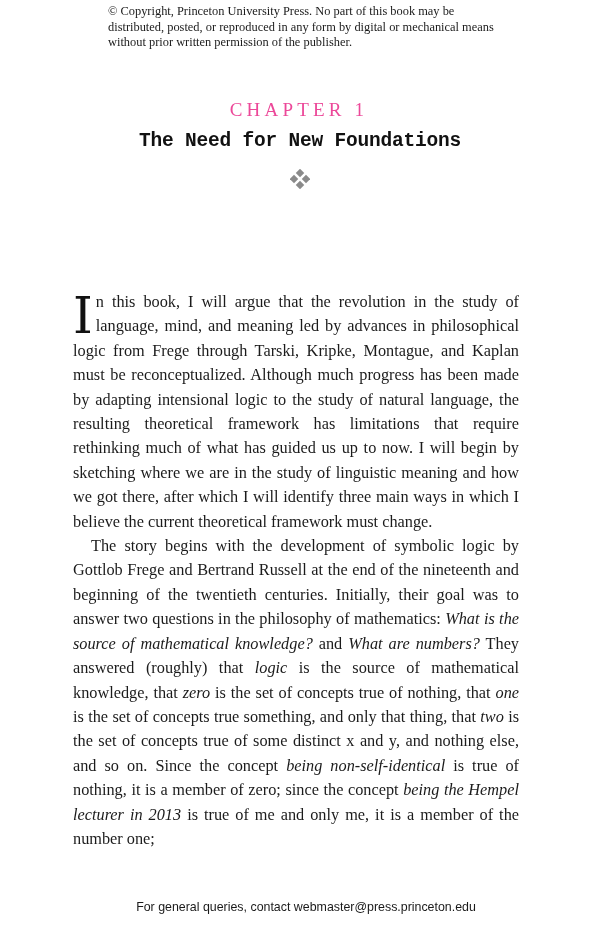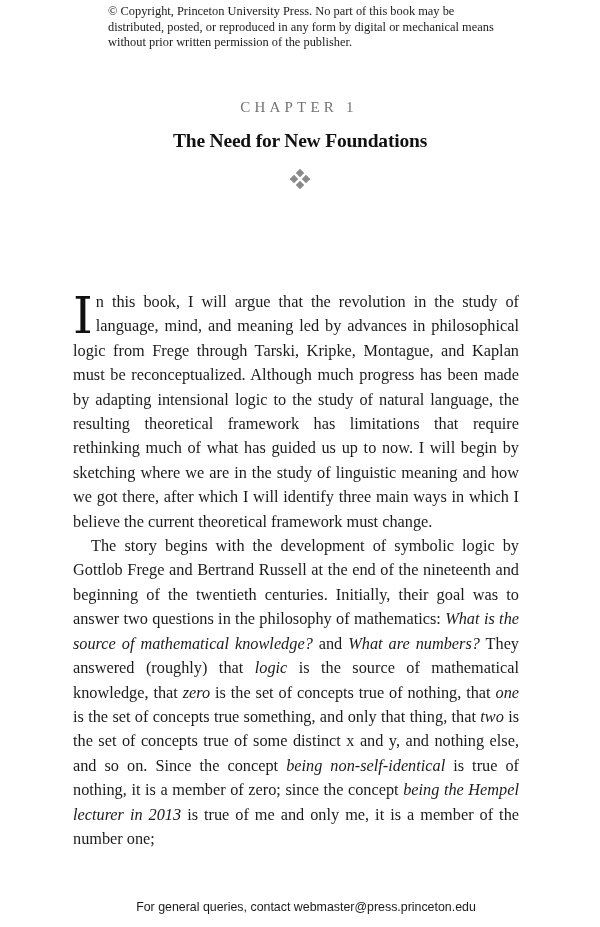--- a/index.html
+++ b/index.html
@@ -4,26 +4,26 @@
 <style>
   html, body { margin: 0; padding: 0; background: #ffffff; }
   body { width: 600px; height: 927px; position: relative; overflow: hidden; }
   .notice {
     position: absolute; left: 108px; top: 4px; width: 400px;
     font-family: Liberation Serif, serif; font-size: 12.4px; line-height: 15.5px;
     color: #1a1a1a;
   }
   .chapter-label {
     position: absolute; left: 0; right: 2px; top: 99px; text-align: center;
-    font-family: "Liberation Serif", serif; font-size: 15px; letter-spacing: 4.2px;
-    color: #737373;
+    font-family: "Liberation Serif", serif; font-size: 19px; letter-spacing: 4.2px;
+    color: #ec4899;
   }
   .chapter-title {
     position: absolute; left: 0; right: 0; top: 130px; text-align: center;
-    font-family: Liberation Serif, serif; font-weight: bold; font-size: 19.5px;
+    font-family: Liberation Mono, monospace; font-weight: bold; font-size: 19.5px;
     color: #111; letter-spacing: -0.2px;
   }
   .ornament {
     position: absolute; left: 290px; top: 169px; width: 20px; height: 20px;
   }
   .body-text {
     position: absolute; left: 73px; top: 290px; width: 446px;
     font-family: "Liberation Serif", serif; font-size: 16.3px; line-height: 24.4px;
     color: #1b1b1b; text-align: justify;
   }

